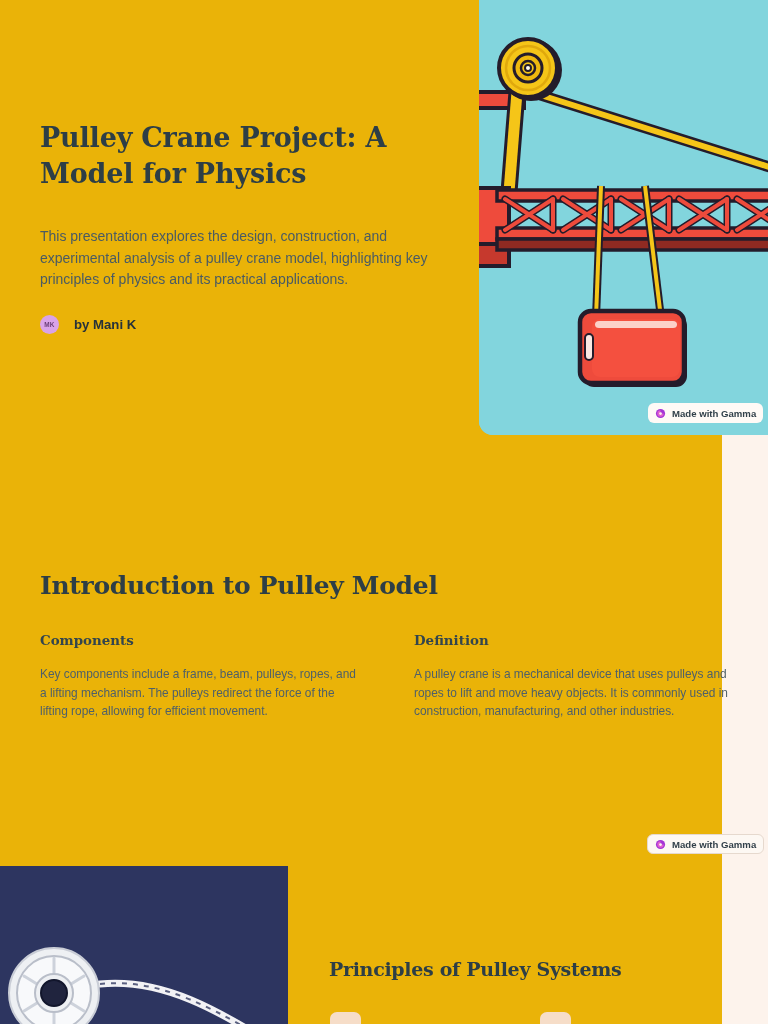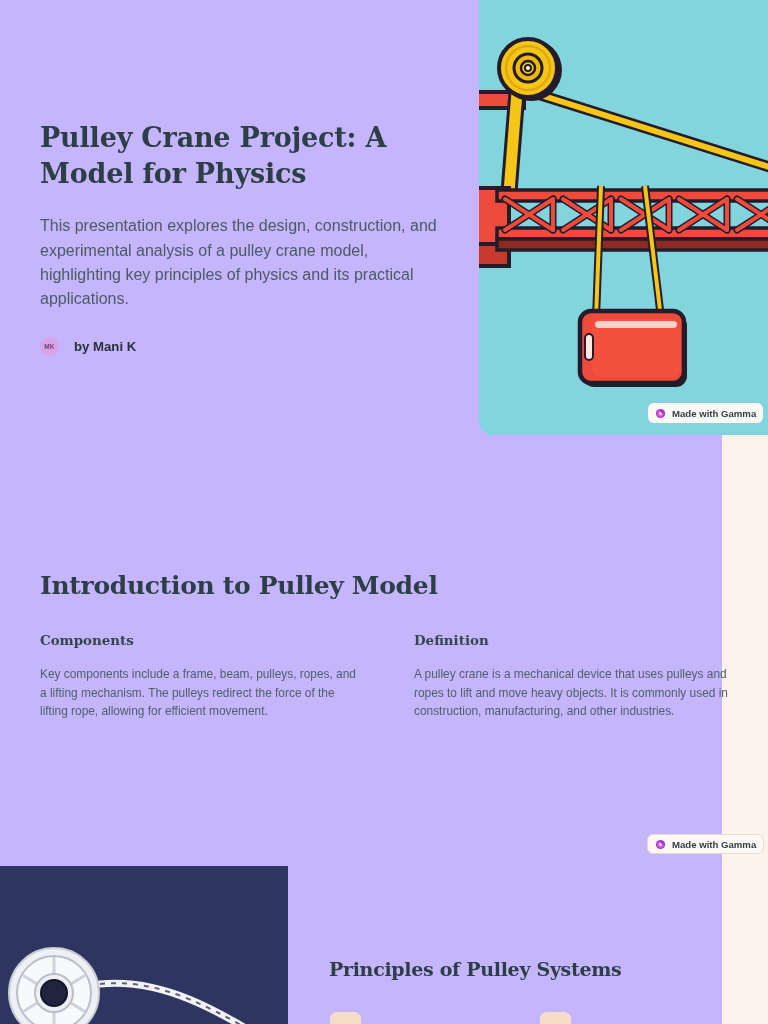--- a/index.html
+++ b/index.html
@@ -2,34 +2,34 @@
 <html><head>
 <meta charset="utf-8">
 <style>
   * { margin:0; padding:0; box-sizing:border-box; }
   html, body {
     width:768px; height:1024px;
     background:#fdf3ec;
     font-family:"Liberation Sans", sans-serif;
     overflow:hidden;
   }
-  .page { position:relative; width:722px; height:1024px; background:#c4b5fd; }
+  .page { position:relative; width:722px; height:1024px; background:#eab308; }
 
   
   .slide-hero { position:absolute; left:0; top:0; width:768px; height:546px; }
 
   .hero-text { position:absolute; left:40px; top:120px; width:410px; }
   .hero-title {
     font-family:"DejaVu Serif", serif;
     font-size:27px; line-height:1.32; font-weight:700;
     color:#2d3e46; letter-spacing:-0.2px;
   }
   .hero-sub {
-    margin-top:23px; width:400px;
-    font-size:16px; line-height:1.52; color:#4a5b63;
+    margin-top:35px; width:400px;
+    font-size:14px; line-height:1.52; color:#4a5b63;
   }
   .byline { margin-top:25px; display:flex; align-items:center; gap:15px; }
   .avatar {
     width:19px; height:19px; border-radius:50%;
     background:#d9a3e8;
     display:flex; align-items:center; justify-content:center;
     font-size:6.4px; font-weight:700; color:#6a3e77; letter-spacing:.2px;
   }
   .byline-name { font-size:13.2px; font-weight:700; color:#27323a; }
 

